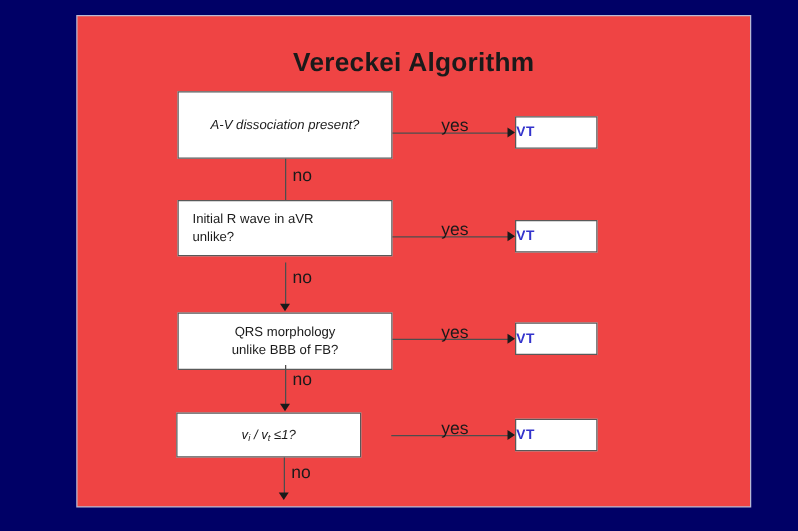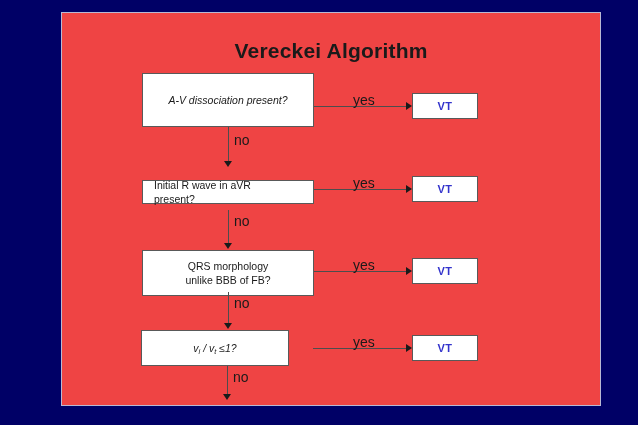--- a/index.html
+++ b/index.html
@@ -59,21 +59,21 @@
   }
   .align-center .box-text { text-align: center; }
   .align-left .box-text { text-align: left; padding-left: 11px; }
   .terminal-box {
     position: absolute;
     border: 1px solid #595959;
     background: #ffffff;
     box-sizing: border-box;
     display: flex;
     align-items: center;
-    justify-content: center;
+    justify-content: flex-start;
     font-size: 11px;
     font-weight: 700;
     color: #3333cc;
     letter-spacing: 0.4px;
   }
   .edge-label {
     position: absolute;
     font-size: 14px;
     color: #1a1a1a;
     white-space: nowrap;
@@ -131,23 +131,23 @@
     <div class="arrow-right" style="left:344px; top:89px;"></div>
 
     <div class="terminal-box" style="left:350px; top:80px; width:66px; height:26px;">
       <span>VT</span>
     </div>
 
     <div class="conn-v" style="left:166px; top:114px; height:36px;"></div>
     <div class="edge-label" style="left:172px; top:119px;">no</div>
     <div class="arrow-down" style="left:162px; top:148px;"></div>
 
-    <div class="decision-box align-left" style="left:80px; top:167px; width:172px; height:24px;">
+    <div class="decision-box align-left" style="left:80px; top:147px; width:172px; height:45px;">
       <span class="box-text">Initial R wave in aVR</span>
-      <span class="box-text">present?</span>
+      <span class="box-text">unlike?</span>
     </div>
 
     <div class="conn-h" style="left:252px; top:176px; width:94px;"></div>
     <div class="edge-label" style="left:291px; top:162px;">yes</div>
     <div class="arrow-right" style="left:344px; top:172px;"></div>
 
     <div class="terminal-box" style="left:350px; top:163px; width:66px; height:26px;">
       <span>VT</span>
     </div>
 

